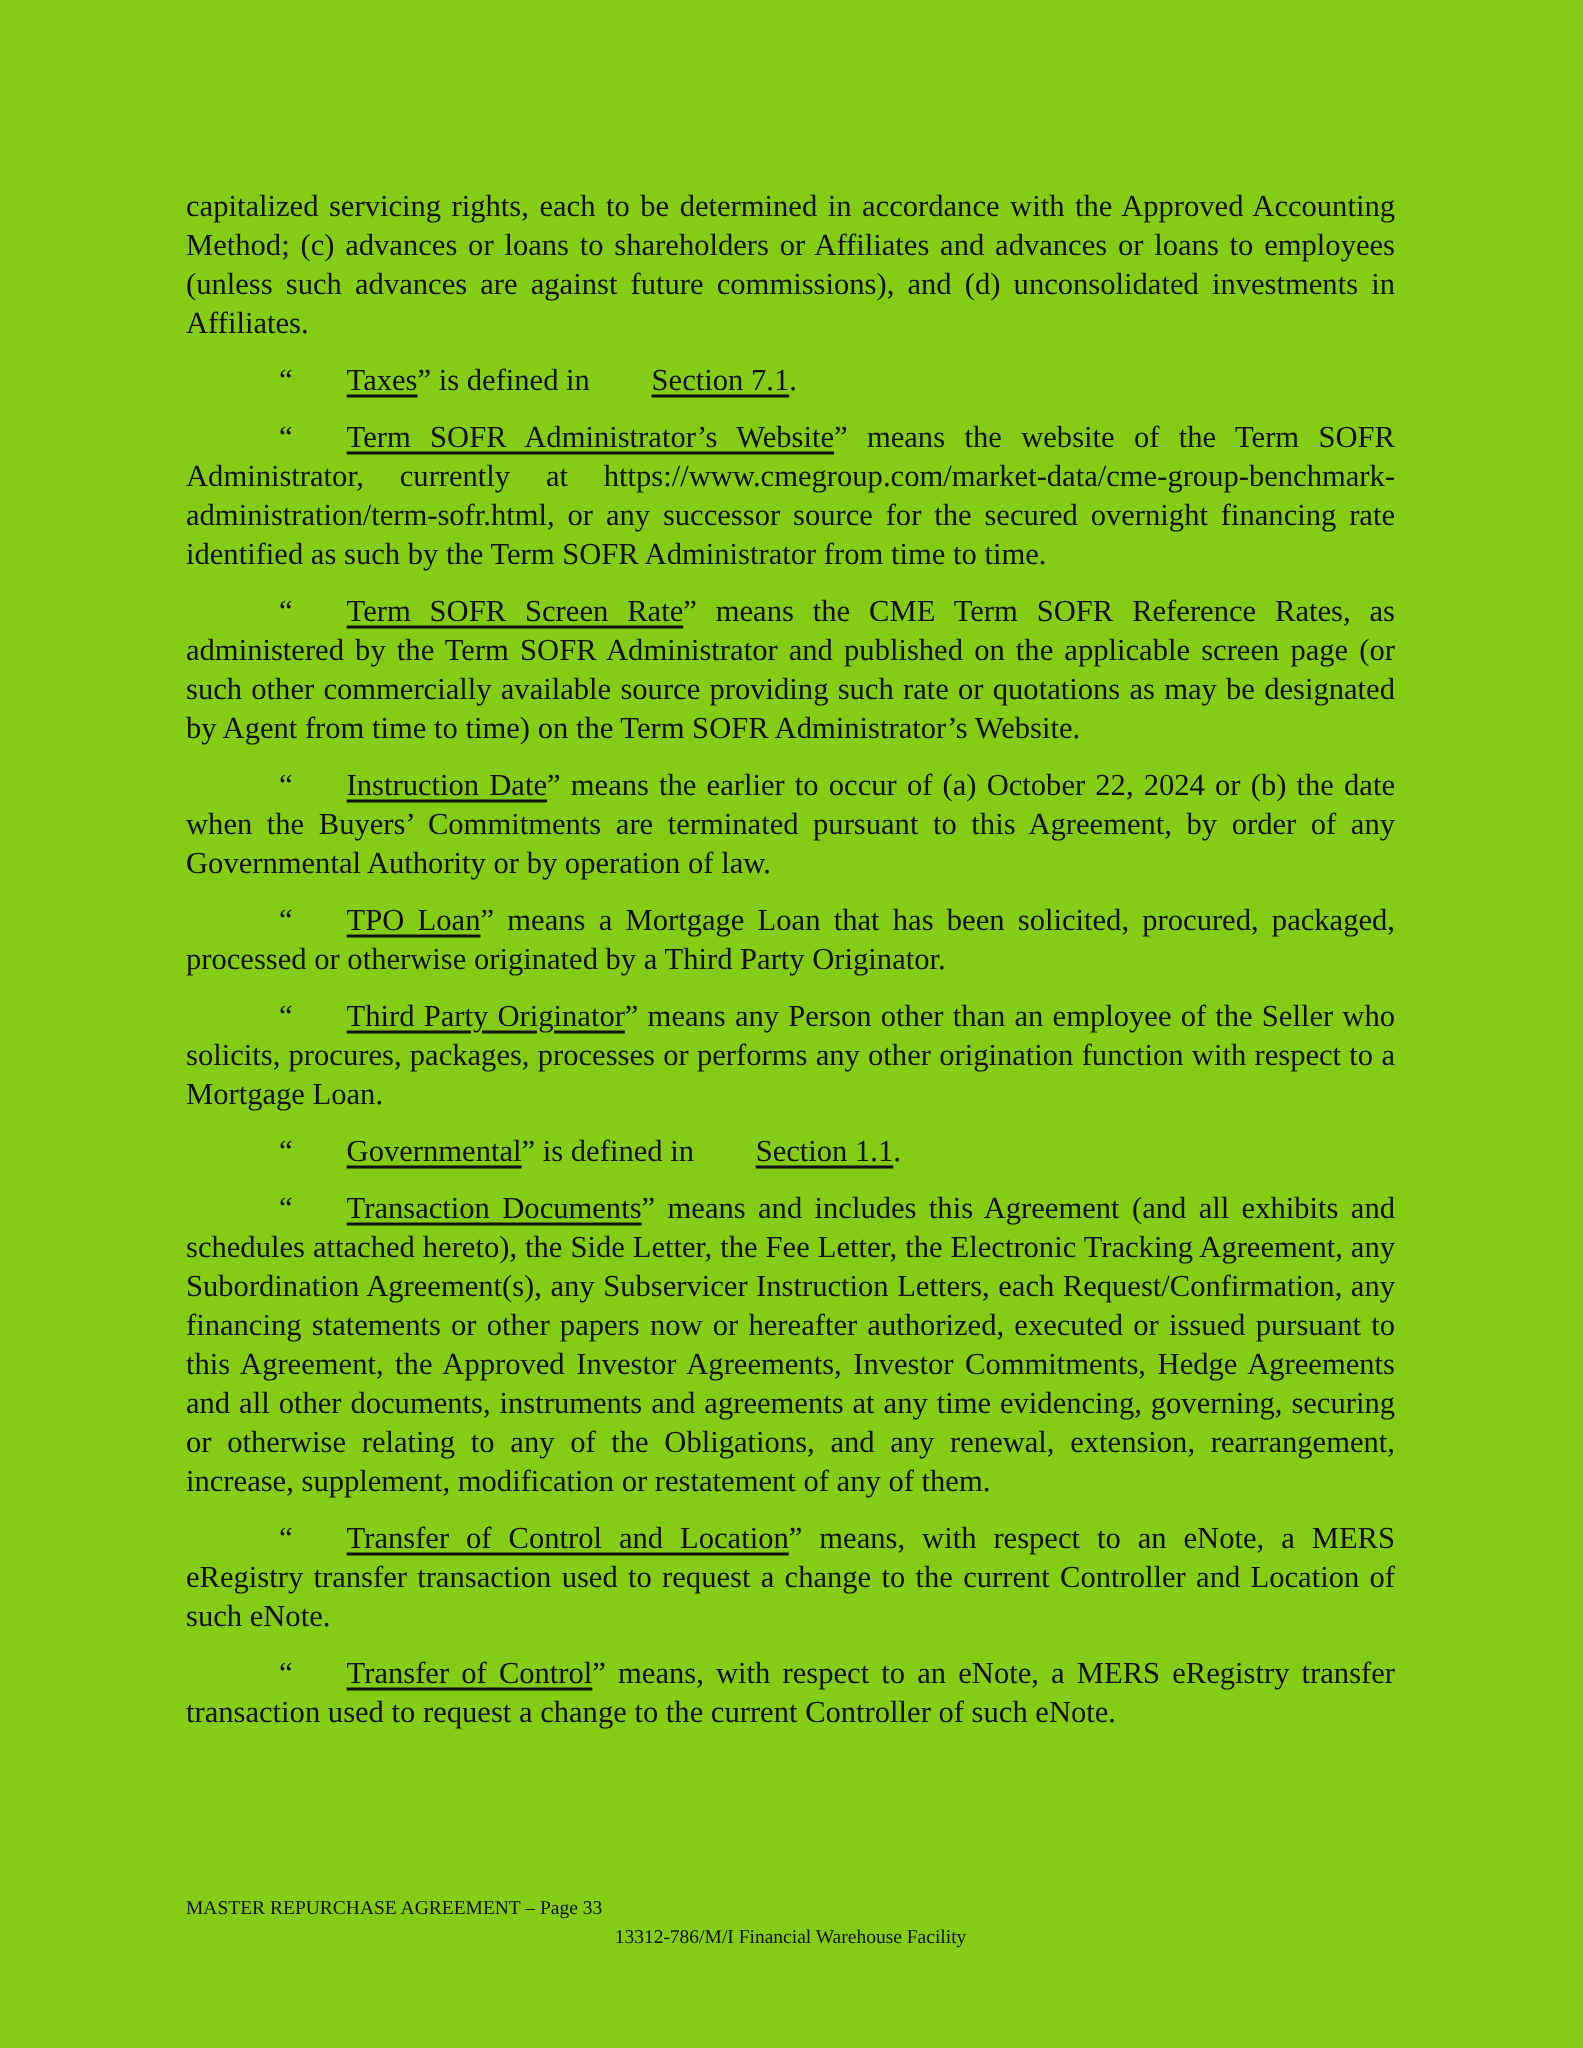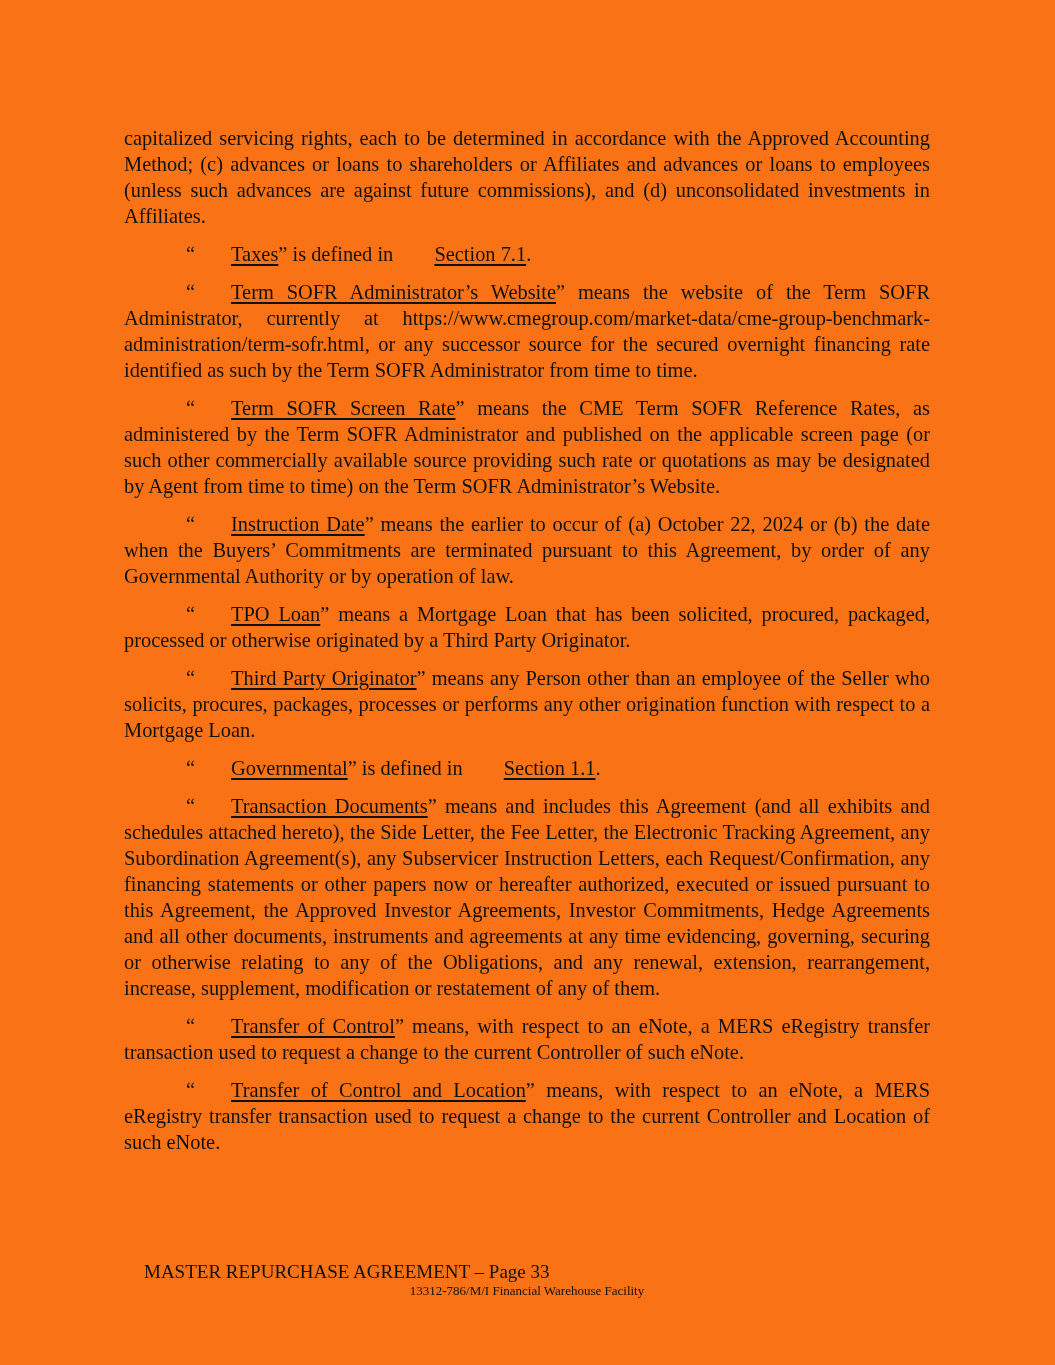--- a/index.html
+++ b/index.html
@@ -4,21 +4,21 @@
 <style>
   html, body {
     margin: 0;
     padding: 0;
     background: #ffffff;
   }
   .page {
     position: relative;
     width: 1055px;
     height: 1365px;
-    background: #f97316;
+    background: #84cc16;
     color: #111111;
     font-family: "Liberation Serif", "DejaVu Serif", serif;
     overflow: hidden;
   }
   .body-text {
     position: absolute;
     left: 124px;
     top: 125px;
     width: 806px;
     font-size: 20.4px;
@@ -41,23 +41,22 @@
     margin-left: 36px;
   }
   .page-footer {
     position: absolute;
     left: 124px;
     top: 1261px;
     width: 806px;
     text-align: left;
   }
   .footer-title {
-    font-size: 19px;
+    font-size: 13px;
     line-height: 21px;
-    margin-left: 20px;
   }
   .footer-matter {
     font-size: 13px;
     line-height: 17px;
     text-align: center;
   }
 </style>
 </head>
 <body>
 
@@ -65,20 +64,20 @@
   <main class="body-text">
       <p><span>capitalized servicing rights, each to be determined in accordance with the Approved Accounting Method; (c) advances or loans to shareholders or Affiliates and advances or loans to employees (unless such advances are against future commissions), and (d) unconsolidated investments in Affiliates.</span></p>
       <p class="indent"><span>“</span><span class="defined-term">Taxes</span><span>” is defined in </span><span class="defined-term">Section 7.1</span><span>.</span></p>
       <p class="indent"><span>“</span><span class="defined-term">Term SOFR Administrator’s Website</span><span>” means the website of the Term SOFR Administrator, currently at https://www.cmegroup.com/market-data/cme-group-benchmark-administration/term-sofr.html, or any successor source for the secured overnight financing rate identified as such by the Term SOFR Administrator from time to time.</span></p>
       <p class="indent"><span>“</span><span class="defined-term">Term SOFR Screen Rate</span><span>” means the CME Term SOFR Reference Rates, as administered by the Term SOFR Administrator and published on the applicable screen page (or such other commercially available source providing such rate or quotations as may be designated by Agent from time to time) on the Term SOFR Administrator’s Website.</span></p>
       <p class="indent"><span>“</span><span class="defined-term">Instruction Date</span><span>” means the earlier to occur of (a) October 22, 2024 or (b) the date when the Buyers’ Commitments are terminated pursuant to this Agreement, by order of any Governmental Authority or by operation of law.</span></p>
       <p class="indent"><span>“</span><span class="defined-term">TPO Loan</span><span>” means a Mortgage Loan that has been solicited, procured, packaged, processed or otherwise originated by a Third Party Originator.</span></p>
       <p class="indent"><span>“</span><span class="defined-term">Third Party Originator</span><span>” means any Person other than an employee of the Seller who solicits, procures, packages, processes or performs any other origination function with respect to a Mortgage Loan.</span></p>
       <p class="indent"><span>“</span><span class="defined-term">Governmental</span><span>” is defined in </span><span class="defined-term">Section 1.1</span><span>.</span></p>
       <p class="indent"><span>“</span><span class="defined-term">Transaction Documents</span><span>” means and includes this Agreement (and all exhibits and schedules attached hereto), the Side Letter, the Fee Letter, the Electronic Tracking Agreement, any Subordination Agreement(s), any Subservicer Instruction Letters, each Request/Confirmation, any financing statements or other papers now or hereafter authorized, executed or issued pursuant to this Agreement, the Approved Investor Agreements, Investor Commitments, Hedge Agreements and all other documents, instruments and agreements at any time evidencing, governing, securing or otherwise relating to any of the Obligations, and any renewal, extension, rearrangement, increase, supplement, modification or restatement of any of them.</span></p>
+      <p class="indent"><span>“</span><span class="defined-term">Transfer of Control and Location</span><span>” means, with respect to an eNote, a MERS eRegistry transfer transaction used to request a change to the current Controller and Location of such eNote.</span></p>
       <p class="indent"><span>“</span><span class="defined-term">Transfer of Control</span><span>” means, with respect to an eNote, a MERS eRegistry transfer transaction used to request a change to the current Controller of such eNote.</span></p>
-      <p class="indent"><span>“</span><span class="defined-term">Transfer of Control and Location</span><span>” means, with respect to an eNote, a MERS eRegistry transfer transaction used to request a change to the current Controller and Location of such eNote.</span></p>
     </main>
   <footer class="page-footer">
     <div class="footer-title">MASTER REPURCHASE AGREEMENT – Page 33</div>
     <div class="footer-matter">13312-786/M/I Financial Warehouse Facility</div>
   </footer>
 </div>
 
 </body></html>

